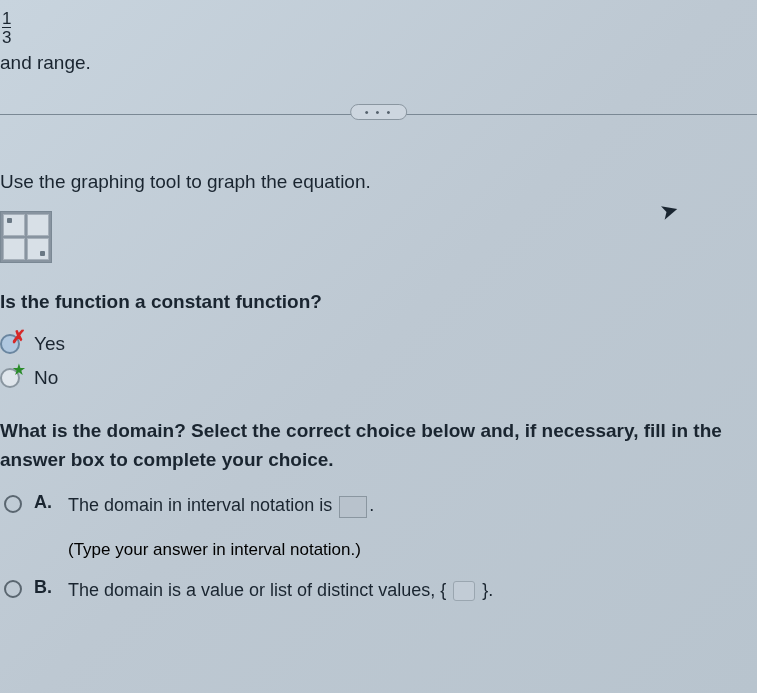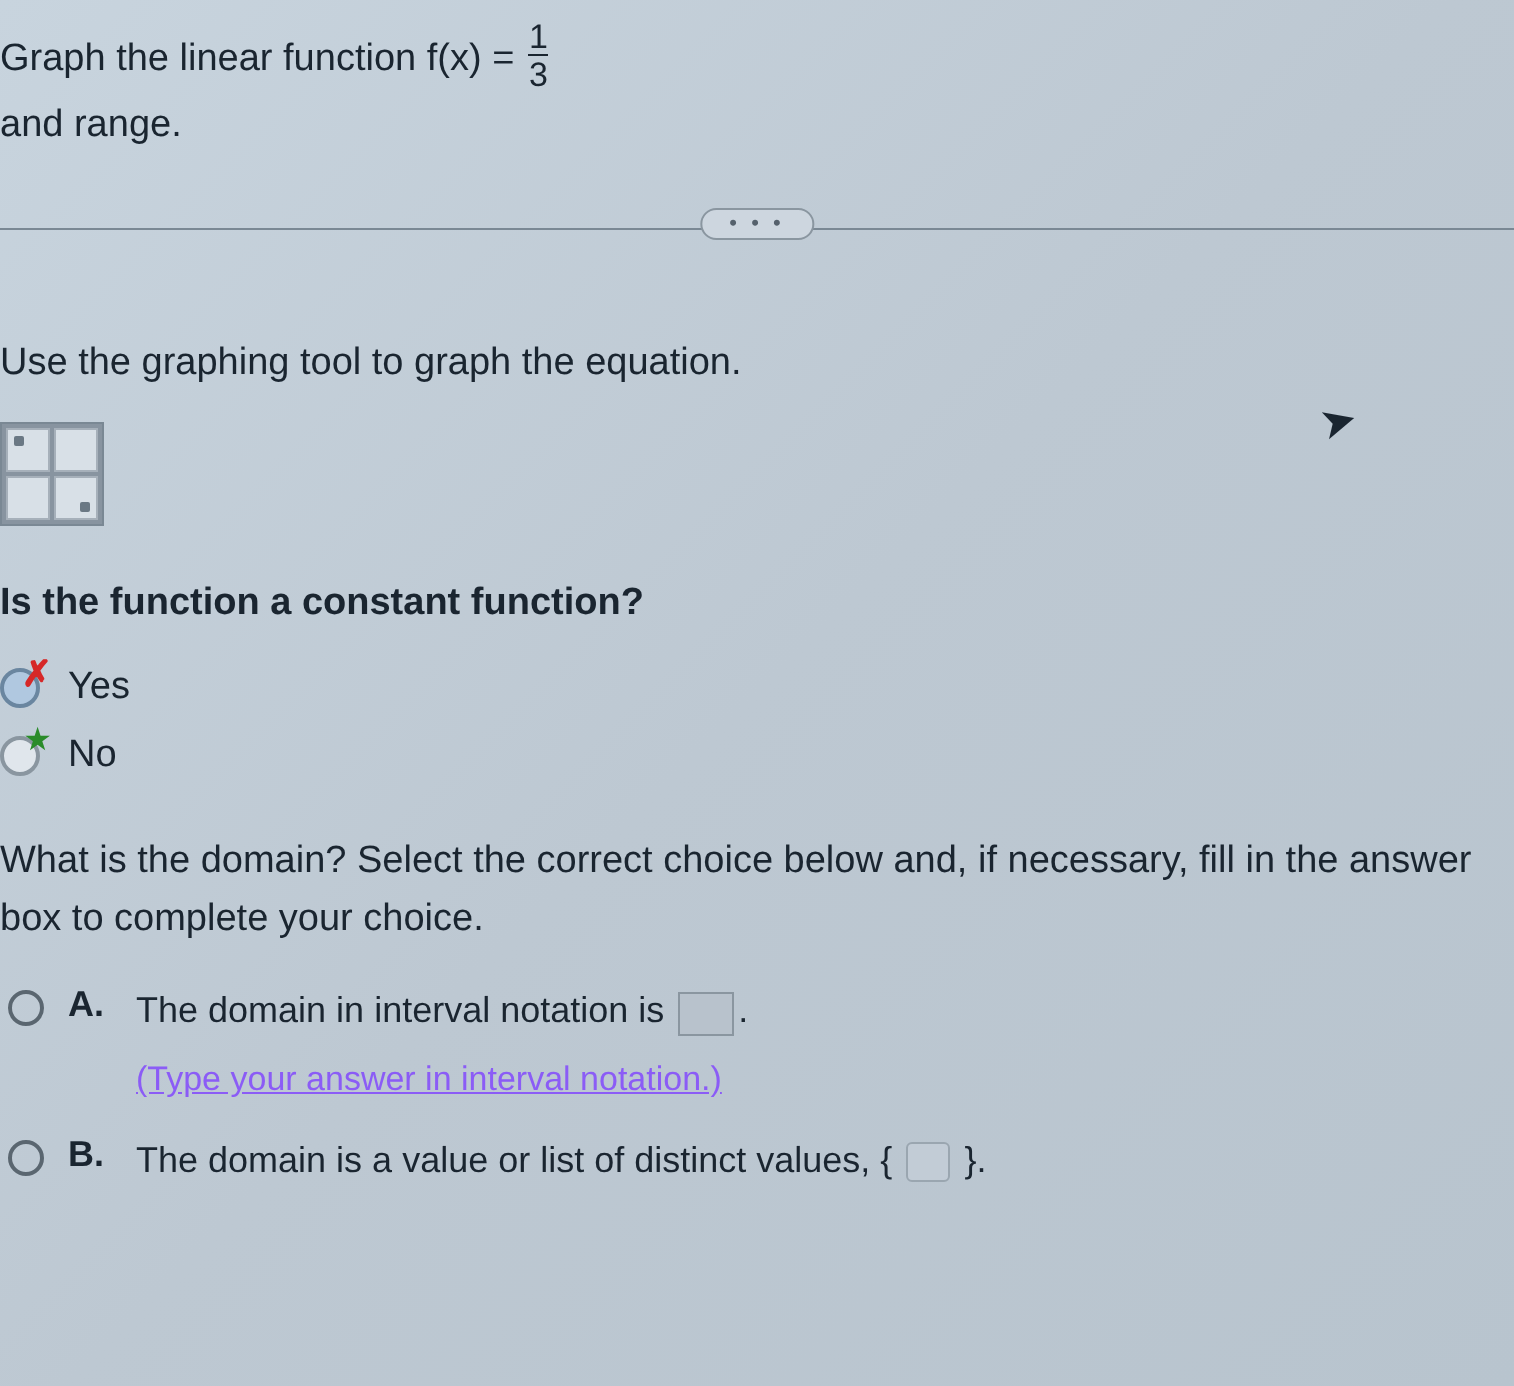--- a/index.html
+++ b/index.html
@@ -112,20 +112,21 @@
     .mark-star {
       position: absolute;
       top: -10px; right: -8px;
       color: #2a8c2a;
       font-size: 16px;
     }
     .domain-q {
       font-size: 19px;
       line-height: 1.5;
       margin: 4px 8px 18px 0;
+      font-weight: bold;
     }
     .choice-row {
       display: flex;
       align-items: flex-start;
       gap: 12px;
       margin: 8px 0 14px 0;
       padding-left: 4px;
     }
     .choice-radio {
       width: 18px; height: 18px;
@@ -137,23 +138,22 @@
       cursor: pointer;
     }
     .choice-letter {
       font-size: 18px;
       font-weight: 600;
       min-width: 22px;
     }
     .choice-body { font-size: 18px; line-height: 1.5; }
     .choice-hint {
       font-size: 17px;
-      color: #8b5cf6;
-      margin-top: 8px;
-      text-decoration: underline;
+      color: #000000;
+      margin-top: 18px;
     }
     .answer-box {
       display: inline-block;
       width: 28px; height: 22px;
       background: #b8c2cc;
       border: 1px solid #8a96a0;
       vertical-align: middle;
       margin: 0 2px;
     }
     .brace-box {
@@ -174,21 +174,21 @@
       transform: rotate(-15deg);
       pointer-events: none;
     }
   </style>
 </head>
 <body>
 
 
 
 <div class="question-header">
-  <span>Graph the linear function f(x) = </span><span class="frac"><span class="num">1</span><span class="den">3</span></span>
+  <span class="frac"><span class="num">1</span><span class="den">3</span></span>
   <br>
   <span>and range.</span>
 </div>
 
 <div class="divider-row">
   <hr class="hr-line">
   <div class="ellipsis-pill">
     <span>• • •</span>
   </div>
 </div>

